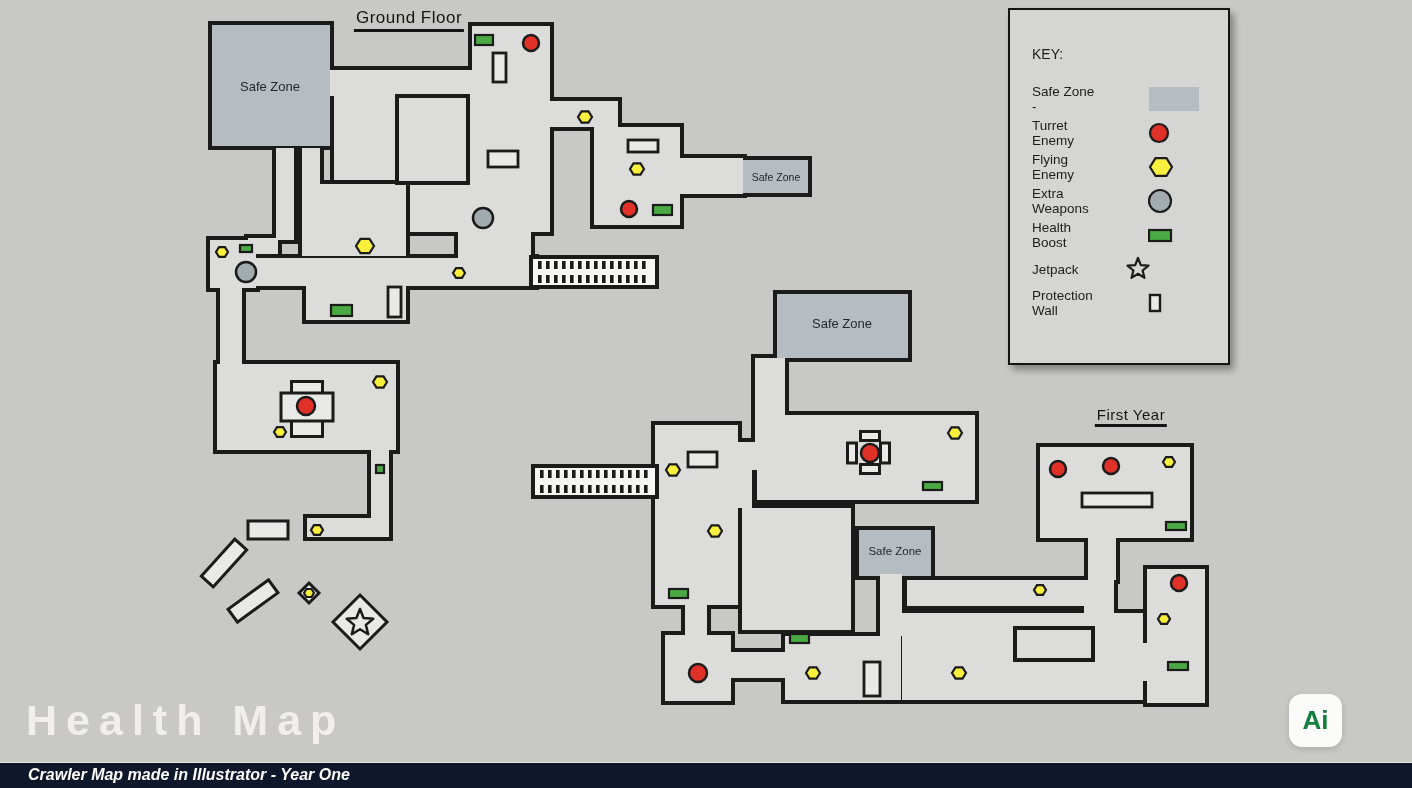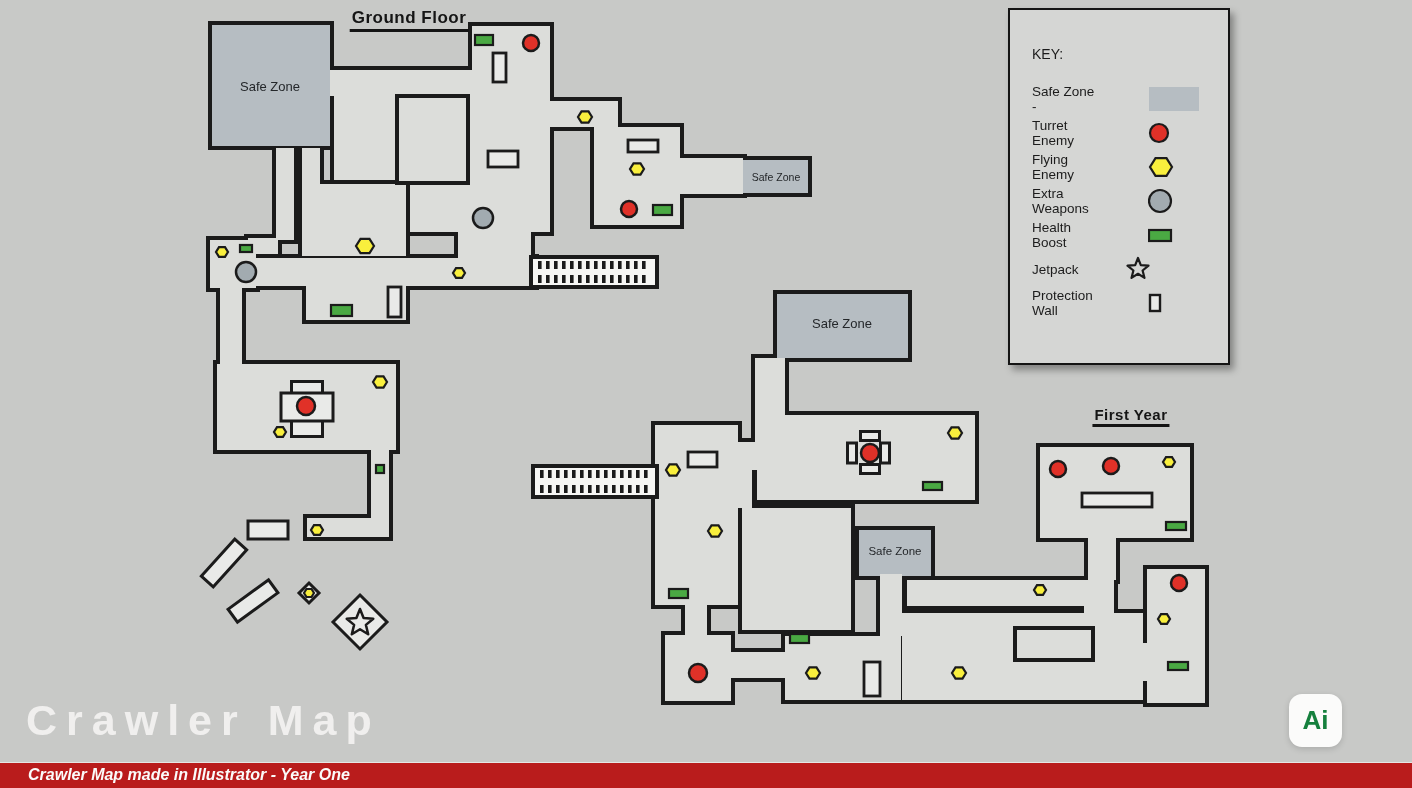--- a/index.html
+++ b/index.html
@@ -4,40 +4,40 @@
 <style>
   html,body{margin:0;padding:0;}
   body{
     width:1412px;height:788px;position:relative;overflow:hidden;
     background:#c8c9c7;
     font-family:"Liberation Sans", sans-serif;
   }
   #map-layer{position:absolute;left:0;top:0;width:1412px;height:788px;border-radius:21px;}
   .floor-title{
     position:absolute;transform:translateX(-50%);
-    font-weight:bold;color:#151515;white-space:nowrap;
+    font-weight:normal;color:#151515;white-space:nowrap;
     border-bottom:3px solid #141414;padding:0 2px 1px 2px;
     letter-spacing:0.5px;
   }
   #key-panel{
     position:absolute;left:1008px;top:8px;width:222px;height:357px;
     background:#d5d6d4;border:2px solid #141414;box-sizing:border-box;
     box-shadow:4px 5px 7px rgba(0,0,0,0.35);
     padding:36px 0 11px 22px;
   }
   #key-panel .key-heading{font-size:14px;color:#1c1c1c;margin-bottom:20px;}
   .key-row{display:flex;align-items:center;height:34px;font-size:13.5px;color:#1c1c1c;gap:38px;}
   .key-row .glyph{margin-left:9px;display:inline-flex;align-items:center;}
   #footer-title{
     position:absolute;left:26px;top:696px;
     font-size:43px;font-weight:bold;letter-spacing:9px;color:#f0efee;
   }
   #footer-bar{
     position:absolute;left:0;top:762px;width:1412px;height:26px;
-    background:#b91c1c;border-top:1px solid #e6e6e4;box-sizing:border-box;
+    background:#0f172a;border-top:1px solid #e6e6e4;box-sizing:border-box;
   }
   #footer-caption{
     position:absolute;left:28px;top:3px;
     font-style:italic;font-weight:bold;font-size:16px;color:#fbfbfa;
   }
   #ai-badge{
     position:absolute;left:1289px;top:694px;width:53px;height:53px;
     background:#fbfbfa;border-radius:13px;
     display:flex;align-items:center;justify-content:center;
     font-size:26px;font-weight:bold;color:#15803d;
@@ -324,17 +324,17 @@
         <span>Protection Wall</span>
         <span class="glyph">
           <svg width="80" height="28" viewBox="0 0 80 28">
             <rect x="2" y="6" width="10" height="16" fill="#e9eae8" stroke="#1b1b1b" stroke-width="2.4"></rect>
           </svg>
         </span>
       </div>
     </div>
 </div>
 
-<div id="footer-title">Crawler Map</div>
+<div id="footer-title">Health Map</div>
 <div id="footer-bar">
   <div id="footer-caption">Crawler Map made in Illustrator - Year One</div>
 </div>
 <div id="ai-badge">Ai</div>
 
 </body></html>

